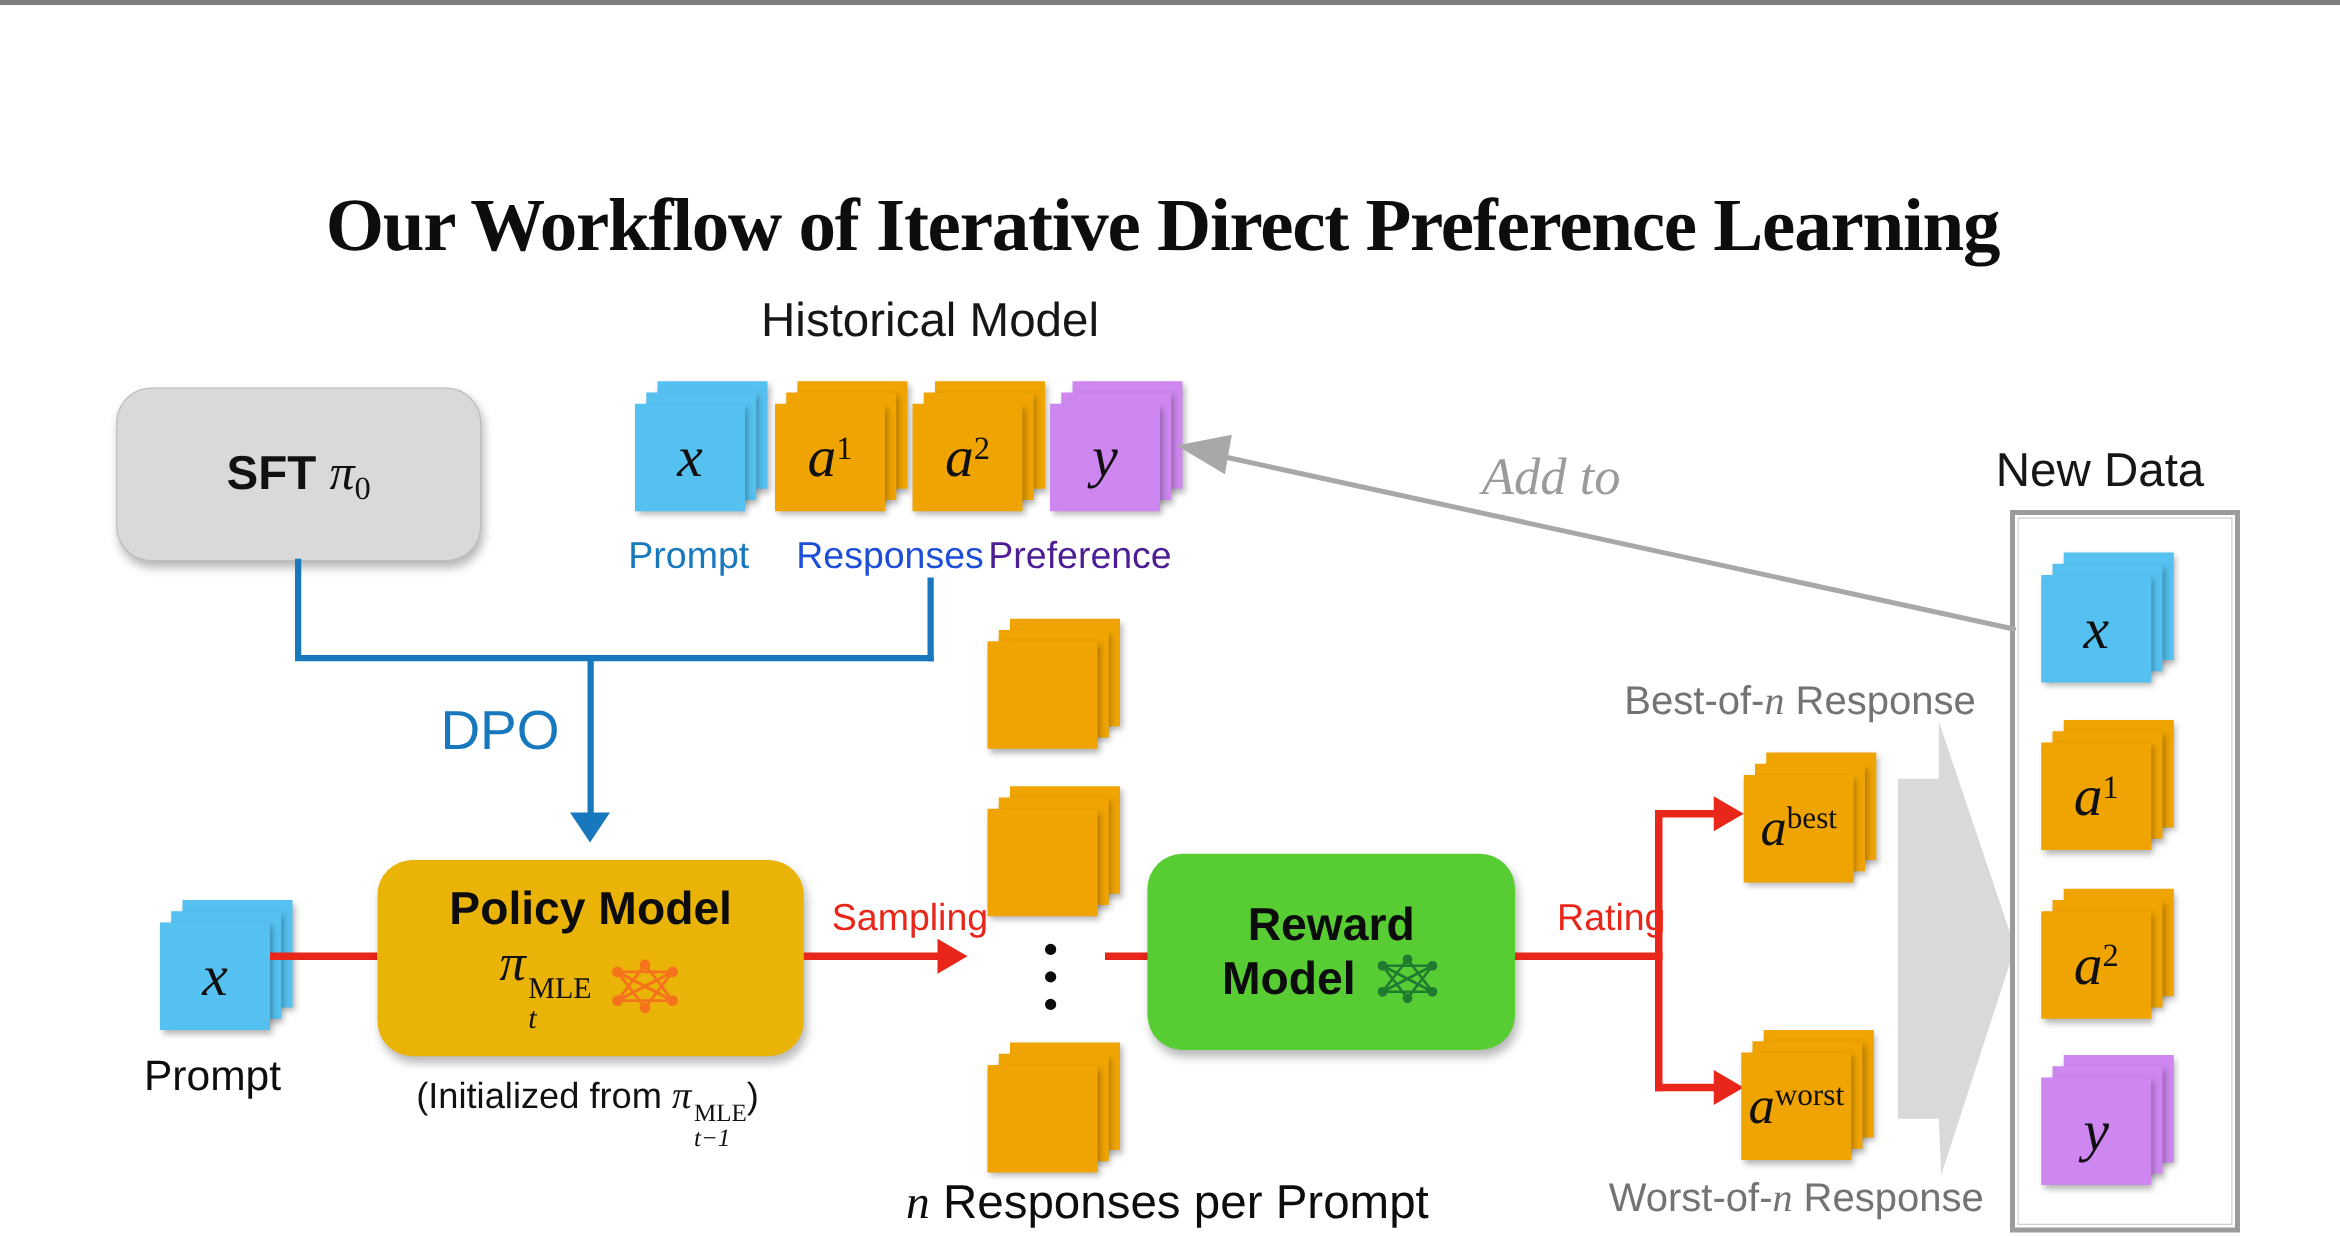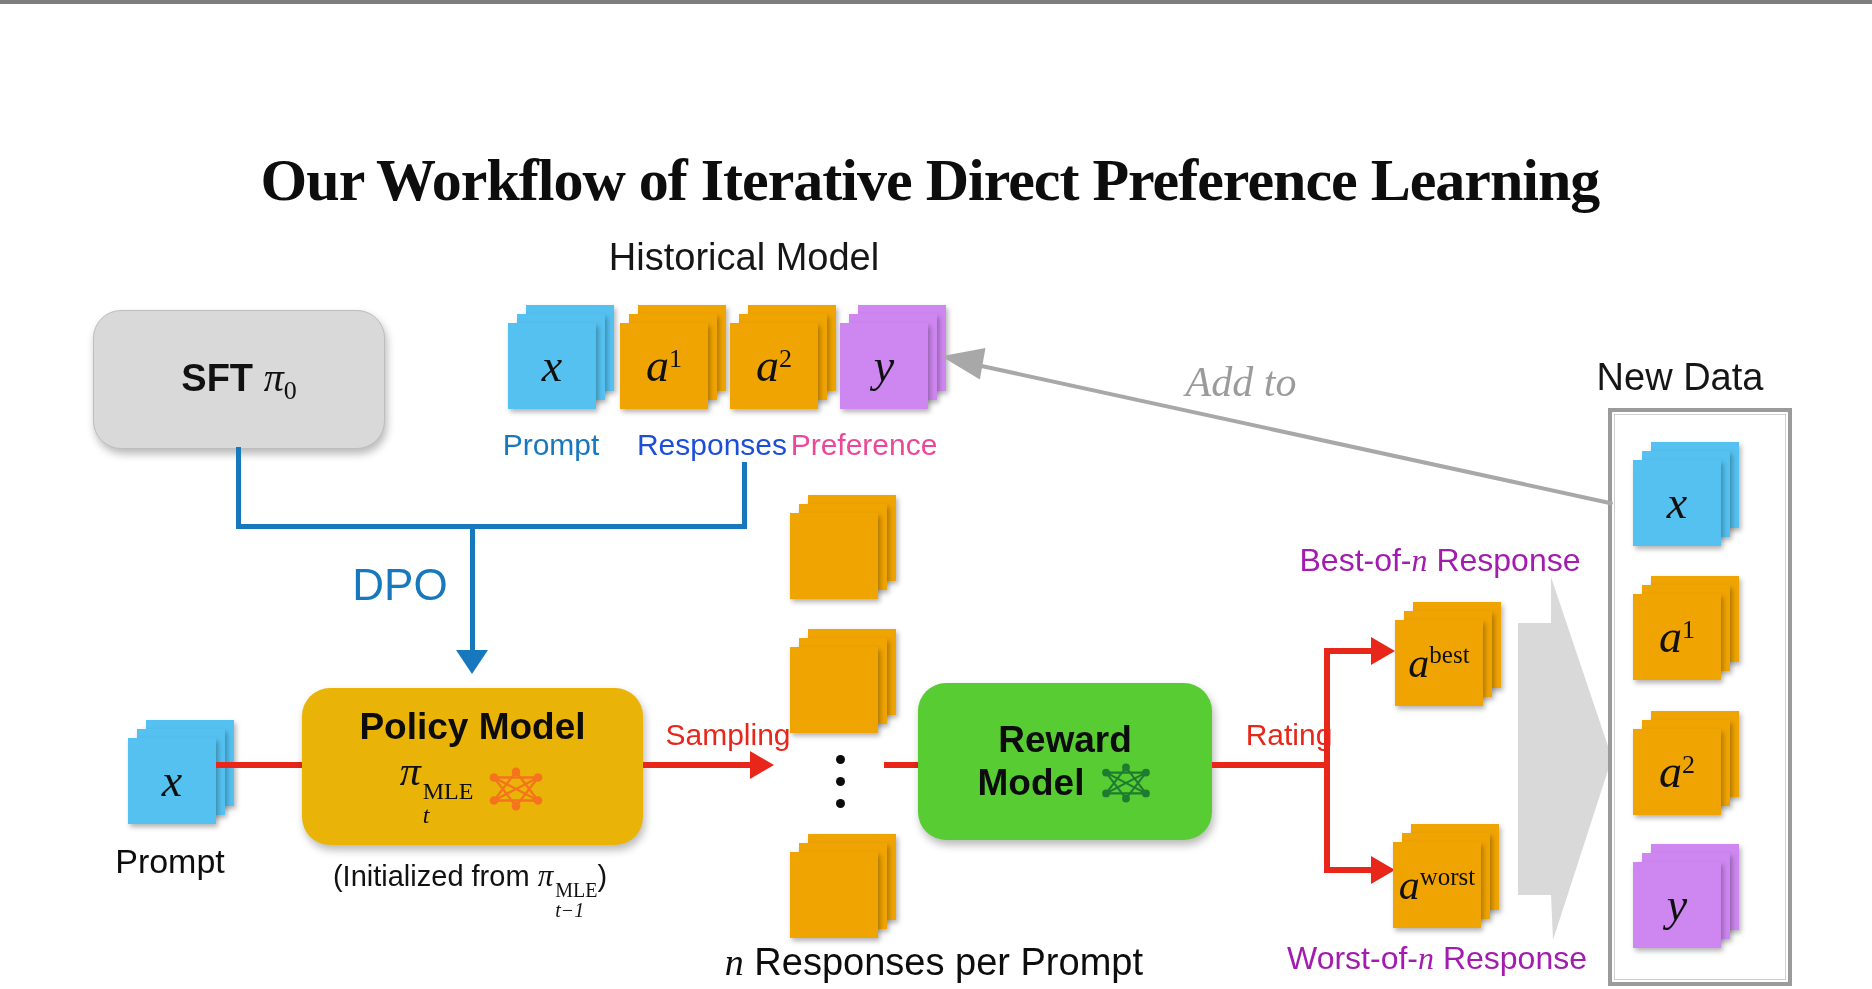--- a/index.html
+++ b/index.html
@@ -24,21 +24,21 @@
   .c-purple{background:#CE87F0;}
   .mlabel{font-family:"Liberation Serif",serif;font-size:46px;color:#101010;line-height:1;}
   .mlabel i{font-style:italic;}
   .mlabel sup{font-size:26px;font-style:normal;vertical-align:14px;letter-spacing:0;}
   .mlabel sup.word{font-size:25px;}
 
   
   .collabel{position:absolute;text-align:center;font-size:30px;}
   .lab-prompt{color:#1878BE;}
   .lab-responses{color:#1d4ed8;}
-  .lab-preference{color:#ec4899;}
+  .lab-preference{color:#4c1d95;}
 
   
   .box{position:absolute;border-radius:28px;box-shadow:2px 5px 8px rgba(0,0,0,.28);
        display:flex;flex-direction:column;align-items:center;justify-content:center;}
   .box-sft{left:93px;top:310px;width:290px;height:137px;background:#D9D9D9;border:1px solid #bdbdbd;}
   .box-policy{left:302px;top:688px;width:341px;height:157px;background:#eab308;}
   .box-reward{left:918px;top:683px;width:294px;height:157px;background:#58CC33;}
   .boxtitle{font-weight:bold;font-size:37px;color:#0c0c0c;line-height:1.15;}
   .pi{font-family:"Liberation Serif",serif;font-style:italic;font-weight:normal;}
   .sft-text{font-size:38px;font-weight:bold;}
@@ -61,21 +61,21 @@
   .arr-down-blue{border-left:16px solid transparent;border-right:16px solid transparent;border-top:24px solid #1878BE;}
   .arr-right-red{border-top:14px solid transparent;border-bottom:14px solid transparent;border-left:24px solid #E8261A;}
 
   .dpo-label{position:absolute;left:340px;top:560px;width:120px;text-align:center;
              font-size:44px;color:#1878BE;}
   .flow-label-red{position:absolute;text-align:center;font-size:30px;color:#E8261A;margin-left:16px;}
 
   .black-label{position:absolute;text-align:center;font-size:34px;color:#0d0d0d;}
   .resp-caption{position:absolute;left:593px;top:940px;width:550px;text-align:right;font-size:38px;color:#0d0d0d;}
   .resp-caption i,.bw-label i{font-family:"Liberation Serif",serif;font-style:italic;}
-  .bw-label{position:absolute;text-align:center;font-size:32px;color:#a21caf;}
+  .bw-label{position:absolute;text-align:center;font-size:32px;color:#737373;}
 
   .dot{position:absolute;width:9px;height:9px;border-radius:50%;background:#0b0b0b;}
 
   
   .bigarrow{position:absolute;left:1518px;top:575px;width:100px;height:370px;background:#D9D9D9;
             clip-path:polygon(0px 48px,33px 48px,33px 2px,94px 183px,35px 365px,33px 320px,0px 320px);}
 
   
   .newdata-border{position:absolute;left:1608px;top:408px;width:176px;height:570px;
                   border:4px solid #9b9b9b;outline:1px solid #cfcfcf;outline-offset:-7px;}

